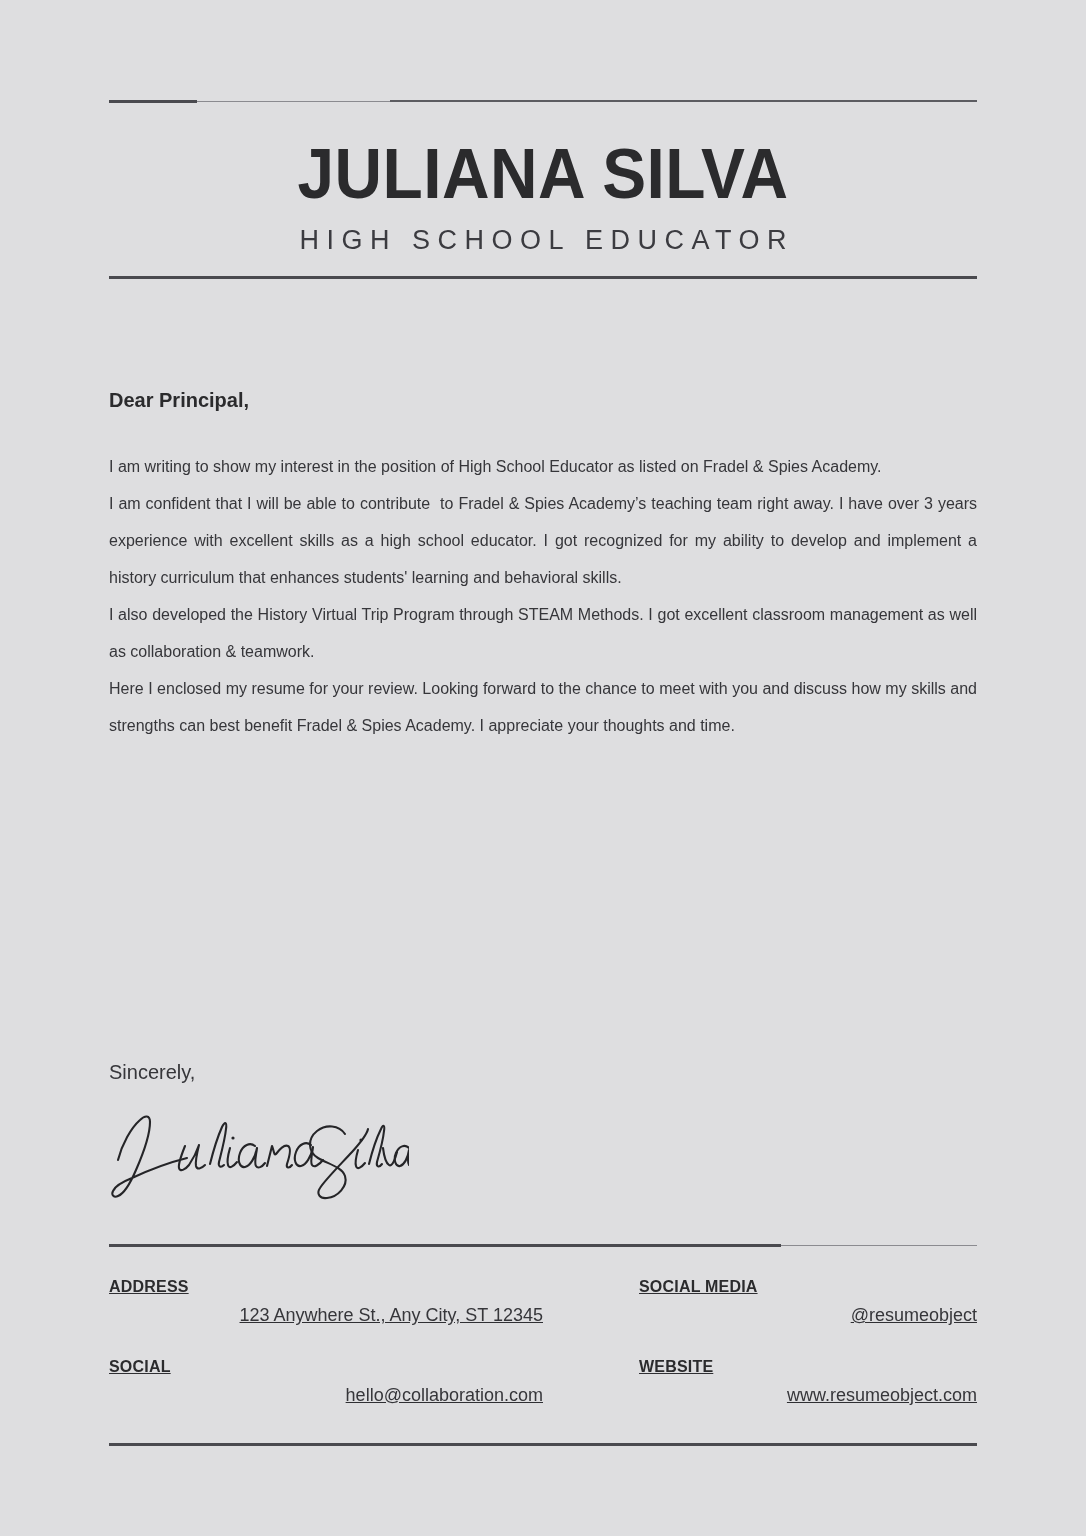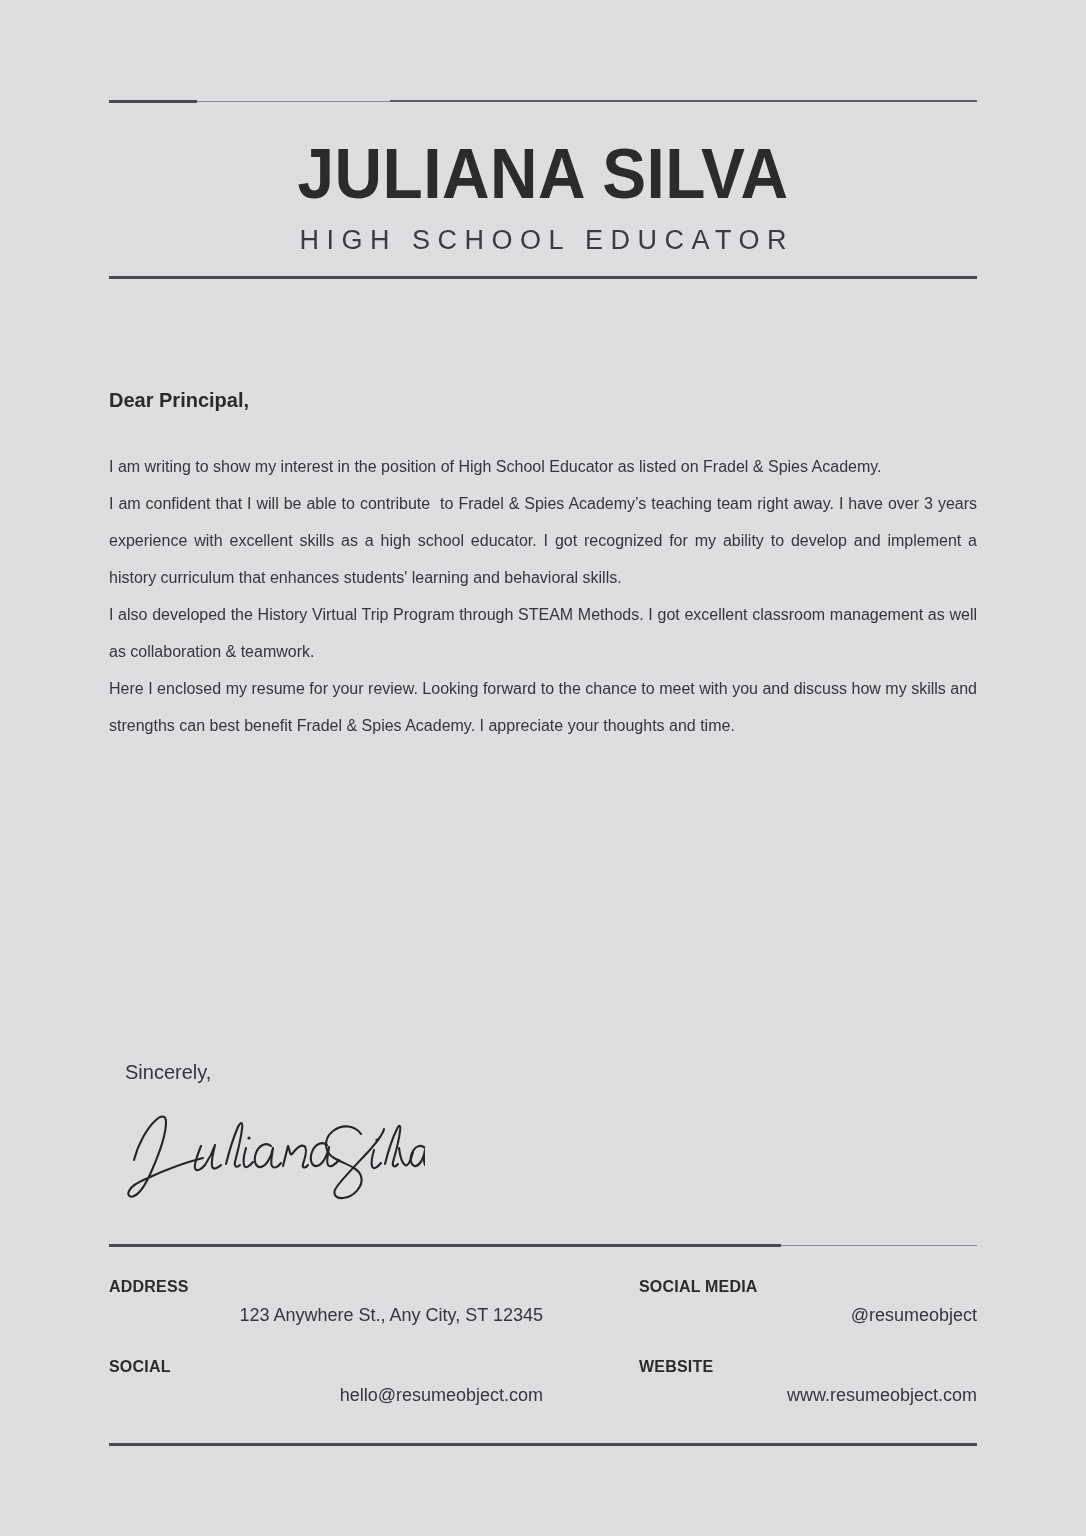--- a/index.html
+++ b/index.html
@@ -109,21 +109,20 @@
     text-justify: inter-word;
     white-space: pre-wrap;
   }
 
   
   .signoff {
     position: absolute;
     left: 109px;
     top: 1060px;
     width: 500px;
-    margin-left: 16px;
   }
   .sincerely {
     margin: 0;
     font-size: 20px;
     line-height: 1.2;
     color: #36363a;
   }
   .signature {
     margin-top: 14px;
     width: 300px;
@@ -139,20 +138,21 @@
     width: 868px;
   }
   .footer-top .over { left: 0; width: 672px; }
   .footer-cols {
     display: flex;
     padding: 30px 0 0 0;
   }
   .footer-col {
     width: 50%;
     box-sizing: border-box;
+    text-decoration: underline;
   }
   .footer-col.right { padding-left: 96px; }
   .f-label {
     margin: 0;
     font-size: 16px;
     font-weight: 700;
     letter-spacing: 0.2px;
     color: #2b2b2d;
     line-height: 1.2;
   }
@@ -259,21 +259,21 @@
 
     <div class="footer-cols">
 
       <div class="footer-col left">
         <div class="f-block">
           <p class="f-label">ADDRESS</p>
           <p class="f-value">123 Anywhere St., Any City, ST 12345</p>
         </div>
         <div class="f-block">
           <p class="f-label">SOCIAL</p>
-          <p class="f-value">hello@resumeobject.com</p>
+          <p class="f-value">hello@collaboration.com</p>
         </div>
       </div>
 
       <div class="footer-col right">
         <div class="f-block">
           <p class="f-label">SOCIAL MEDIA</p>
           <p class="f-value">@resumeobject</p>
         </div>
         <div class="f-block">
           <p class="f-label">WEBSITE</p>

